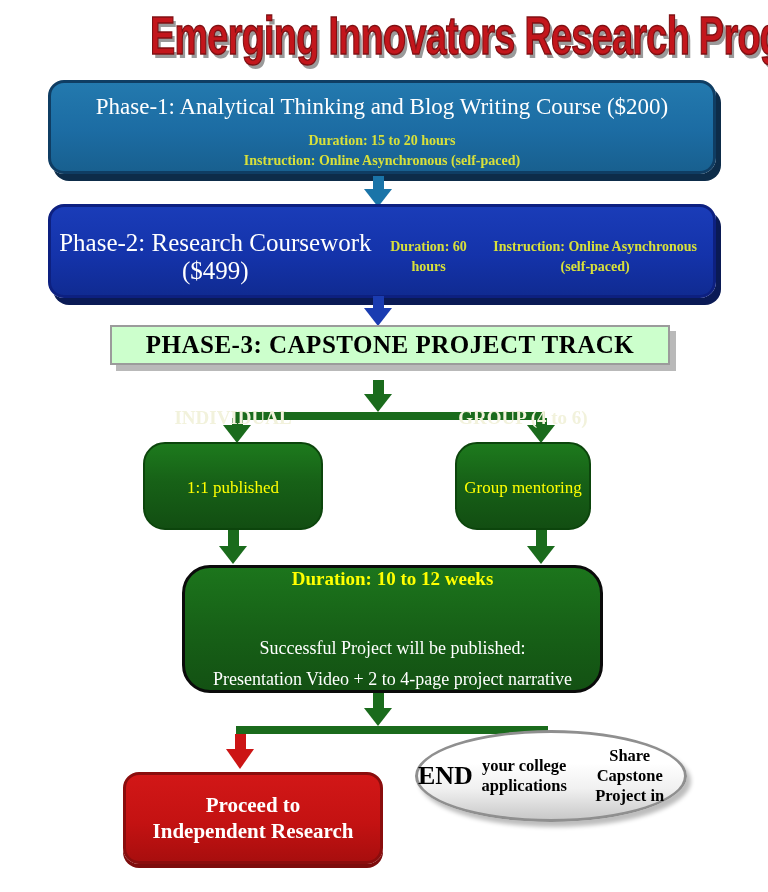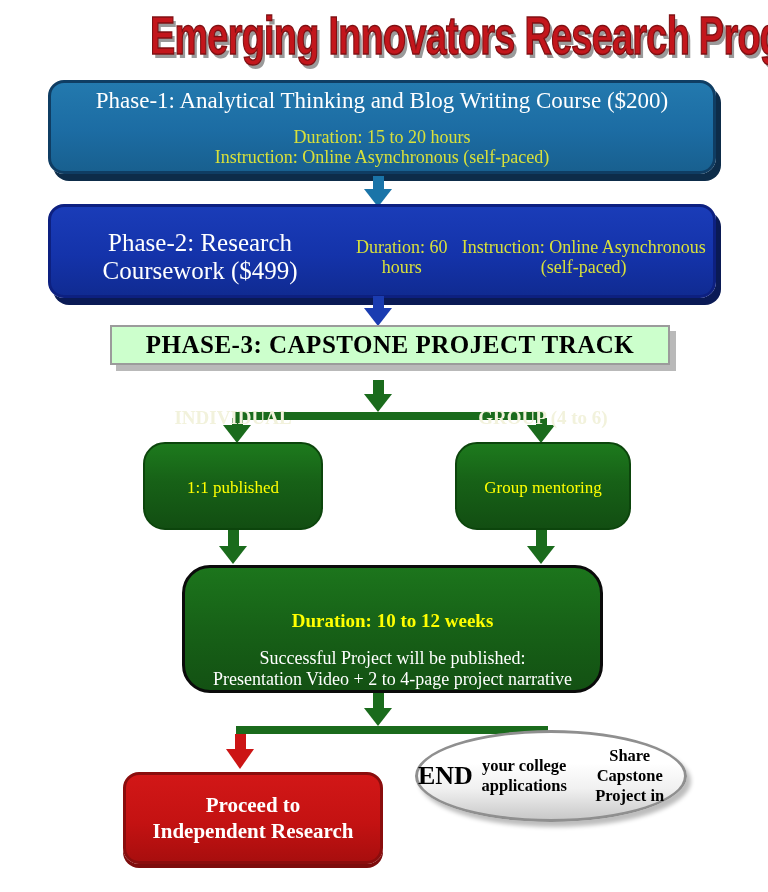--- a/index.html
+++ b/index.html
@@ -35,35 +35,35 @@
   .pbox{position:absolute;text-align:center;box-sizing:border-box;}
 
   .phase1{
     left:48px;top:80px;width:668px;height:94px;
     background:linear-gradient(180deg,#2379ae 0%,#1c6ca3 55%,#18608f 100%);
     border:3px solid #0f3d63;
     border-radius:16px;
     box-shadow:5px 7px 0 #0d2c49;
     color:#ffffff;
     display:flex;flex-direction:column;align-items:center;
-    padding-top:4px;
+    padding-top:10px;
   }
   .phase2{
     left:48px;top:204px;width:668px;height:94px;
     background:linear-gradient(180deg,#1a3cb8 0%,#1433aa 55%,#102b92 100%);
     border:3px solid #0d2080;
     border-radius:16px;
     box-shadow:5px 7px 0 #0a1a55;
     color:#ffffff;
     display:flex;align-items:center;
     padding-top:12px;
   }
   .phase-title{font-size:23px;line-height:28px;}
   .phase2 .phase-title{font-size:25px;}
-  .phase-sub{font-size:18px;line-height:20px;color:#d8e03a;}
+  .phase-sub{font-size:14px;line-height:20px;color:#d8e03a;font-weight:bold;}
   .phase1 .gap{height:12px;}
   .phase2 .gap{height:14px;}
 
   .phase3{
     left:110px;top:325px;width:560px;height:40px;
     background:#ccffcc;
     border:2px solid #9b9b9b;
     box-shadow:6px 6px 0 #b9b9b9;
     color:#000000;
     display:flex;align-items:center;justify-content:center;
@@ -73,32 +73,32 @@
   
   .track{
     position:absolute;top:442px;height:88px;
     background:linear-gradient(180deg,#1d7a1d 0%,#176117 45%,#124e12 100%);
     border:2px solid #0c450c;
     border-radius:22px;
     display:flex;flex-direction:column;align-items:center;justify-content:center;
     text-align:center;box-sizing:border-box;gap:48px;
   }
   .track.individual{left:143px;width:180px;}
-  .track.group{left:455px;width:176px;}
+  .track.group{left:455px;width:136px;}
   .track-title{font-weight:700;font-size:19px;line-height:23px;color:#f2f2dc;}
   .track-mentoring{font-size:17px;line-height:21px;color:#ffff00;}
   .track-price{font-size:17px;line-height:21px;color:#ffffff;}
 
   
   .capstone{
     left:182px;top:565px;width:421px;height:128px;
     background:linear-gradient(180deg,#1c751c 0%,#176117 50%,#135113 100%);
     border:3px solid #0b0b0b;
     border-radius:28px;
-    display:flex;flex-direction:column;align-items:center;justify-content:flex-end;
+    display:flex;flex-direction:column;align-items:center;justify-content:space-between;
     text-align:center;
   }
   .cap-line1,.cap-line2{font-weight:700;font-size:19px;line-height:22px;color:#ffff00;}
   .cap-line3,.cap-line4{font-weight:400;font-size:18px;line-height:21px;color:#ffffff;}
   .capstone .sp{height:8px;}
 
   
   .independent{
     left:123px;top:772px;width:260px;height:92px;
     background:linear-gradient(180deg,#d21717 0%,#c41212 55%,#a80e0e 100%);

